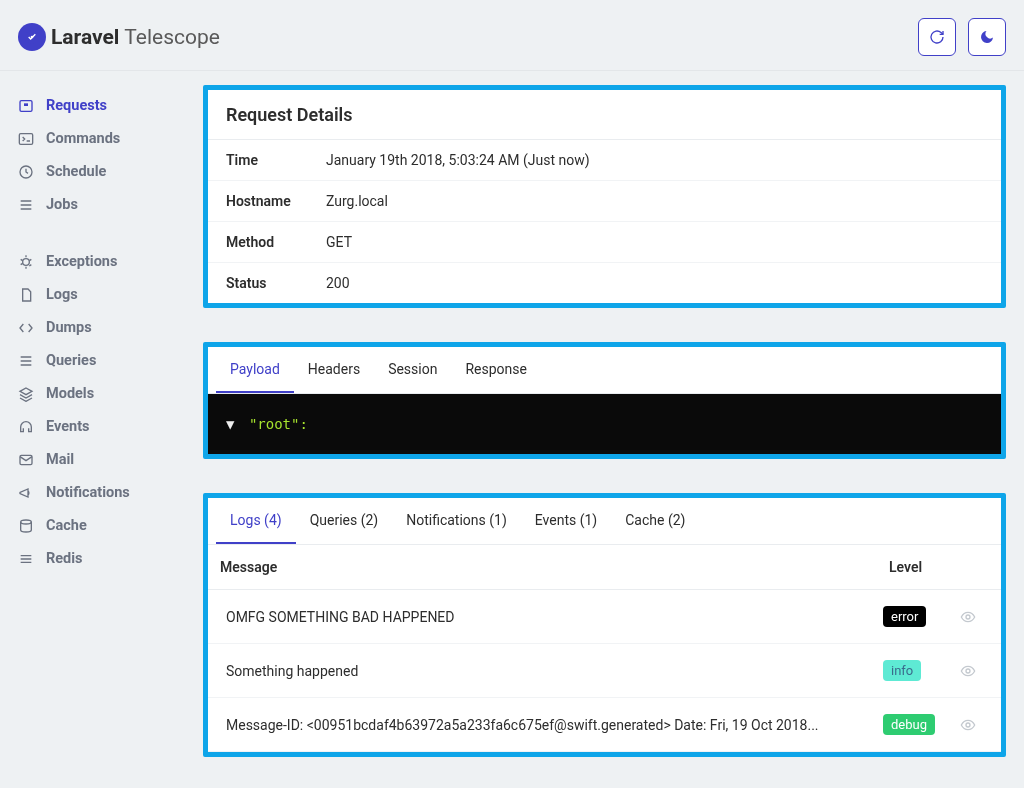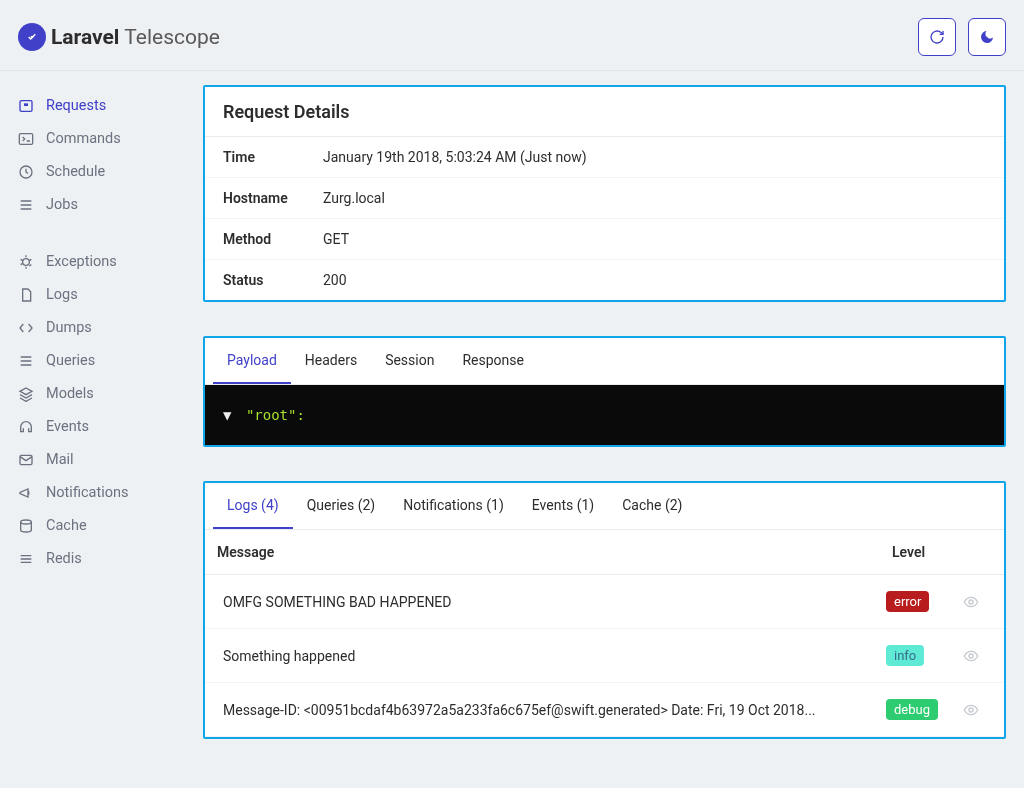--- a/index.html
+++ b/index.html
@@ -38,39 +38,39 @@
   display: flex; align-items: center; justify-content: center;
   color: #4040c8;
   cursor: pointer;
 }
 
 .layout { display: flex; }
 .sidebar {
   width: 185px;
   padding: 18px 0 0 18px;
 }
-.nav-group { margin-bottom: 24px; }
+.nav-group { margin-bottom: 24px; font-weight: bold; }
 .nav-item {
   display: flex; align-items: center; gap: 12px;
   padding: 8px 0;
   color: #6b7280;
   cursor: pointer;
   font-size: 14.5px;
 }
 .nav-item.active { color: #4040c8; }
 .nav-icon { width: 16px; height: 16px; display:flex; align-items:center; justify-content:center; flex-shrink:0; }
 
 .main {
   flex: 1;
   padding: 0 18px 18px 18px;
 }
 
 .card {
   background: #fff;
-  border: 2px solid #0ea5e9;
+  border: 5px solid #0ea5e9;
   border-radius: 2px;
   margin-top: 14px;
 }
 .card-title {
   font-size: 18px; font-weight: 600;
   padding: 14px 18px;
   border-bottom: 1px solid #e9ecef;
 }
 .det-row {
   display: flex;
@@ -123,21 +123,21 @@
   border-bottom: 1px solid #f1f3f5;
   color: #2d2d2d;
 }
 .badge {
   display: inline-block;
   padding: 3px 8px;
   border-radius: 4px;
   font-size: 13px;
   color: #fff;
 }
-.badge-error { background: #b91c1c; }
+.badge-error { background: #000000; }
 .badge-info  { background: #5eead4; color: #3a6b8c; }
 .badge-debug { background: #2ecc71; }
 
 .eye-icon { color: #c4c9cf; }
 
 svg { display:block; }
 </style>
 </head>
 <body>
 

